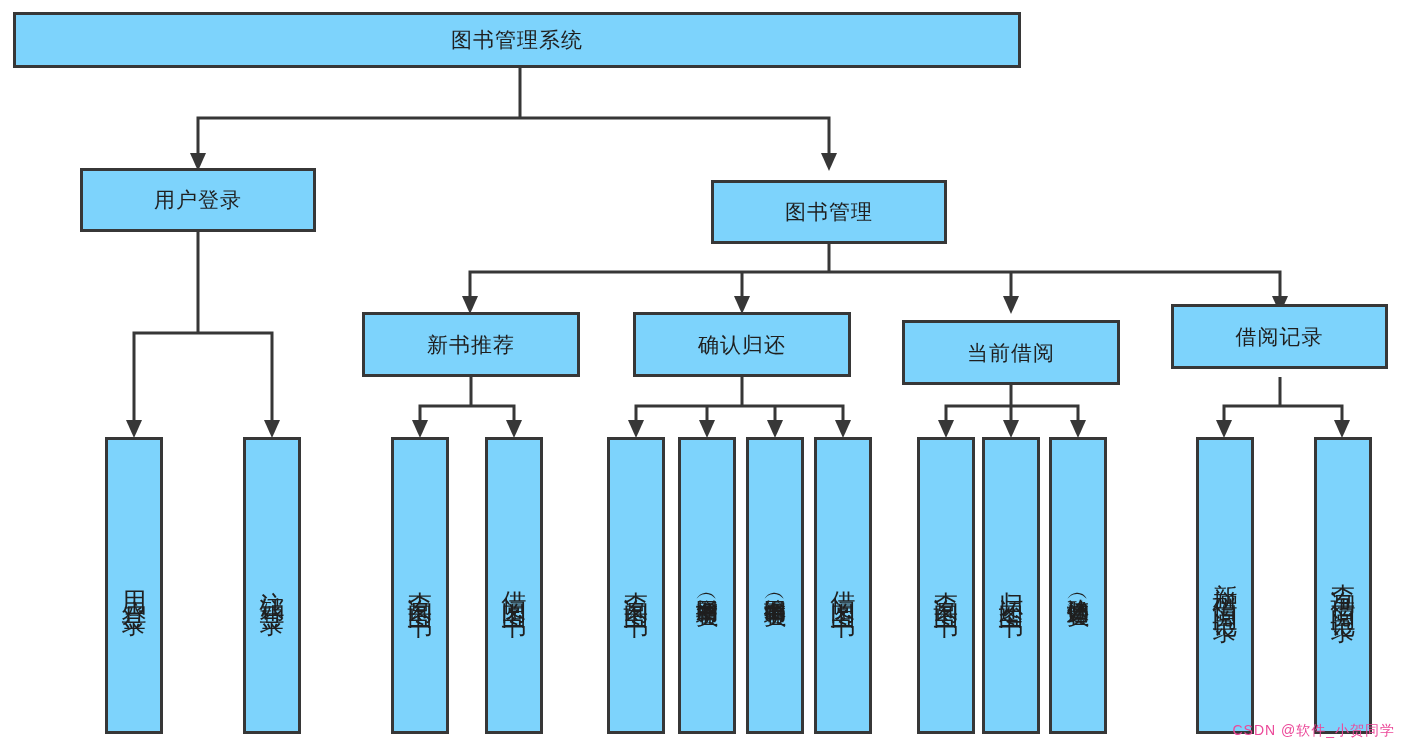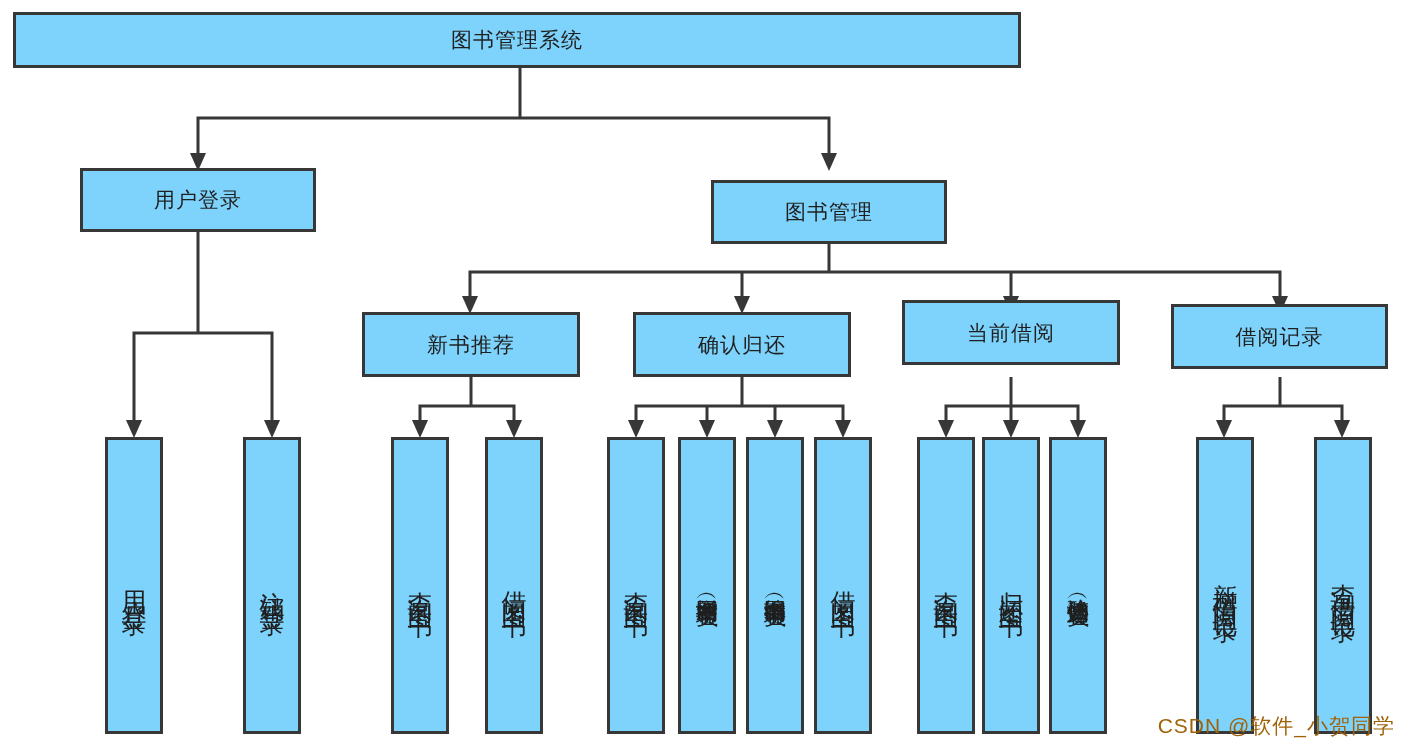--- a/index.html
+++ b/index.html
@@ -50,22 +50,22 @@
     white-space: nowrap;
   }
   .box-v .vtext.long {
     font-size: 22px;
     letter-spacing: 0.05em;
   }
   .watermark {
     position: absolute;
     right: 10px;
     bottom: 7px;
-    font-size: 21px;
-    color: #a16207;
+    font-size: 14px;
+    color: #ec4899;
     letter-spacing: 1px;
     white-space: nowrap;
     margin-top: 32px;
   }
 </style>
 </head>
 <body>
 
 <div class="canvas">
 
@@ -126,21 +126,21 @@
   <div class="node box-h" style="left:711px; top:168px; width:236px; height:64px;margin-top:12px;">
     <span>图书管理</span>
   </div>
 
   <div class="node box-h" style="left:362px; top:312px; width:218px; height:65px;align-items:center;">
     <span>新书推荐</span>
   </div>
   <div class="node box-h" style="left:633px; top:312px; width:218px; height:65px;">
     <span>确认归还</span>
   </div>
-  <div class="node box-h" style="left:902px; top:300px; width:218px; height:65px;text-align:right;">
+  <div class="node box-h" style="left:902px; top:320px; width:218px; height:65px;text-align:right;">
     <span>当前借阅</span>
   </div>
   <div class="node box-h" style="left:1171px; top:304px; width:217px; height:65px;">
     <span>借阅记录</span>
   </div>
 
   <div class="node box-v" style="left:105px;">
     <span class="vtext">用户登录</span>
   </div>
   <div class="node box-v" style="left:243px;">

